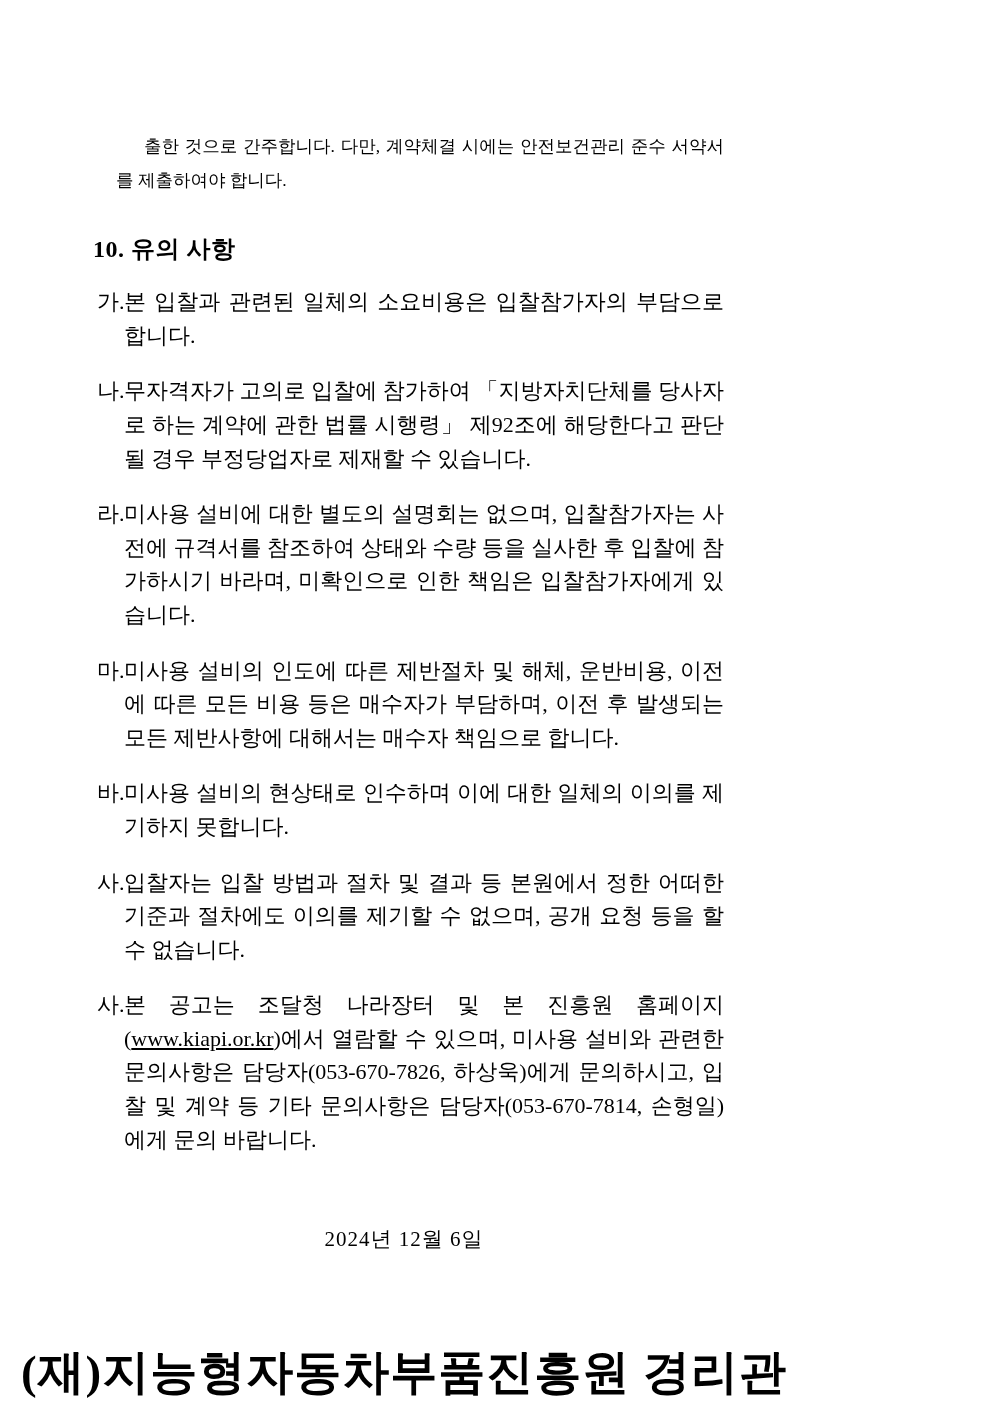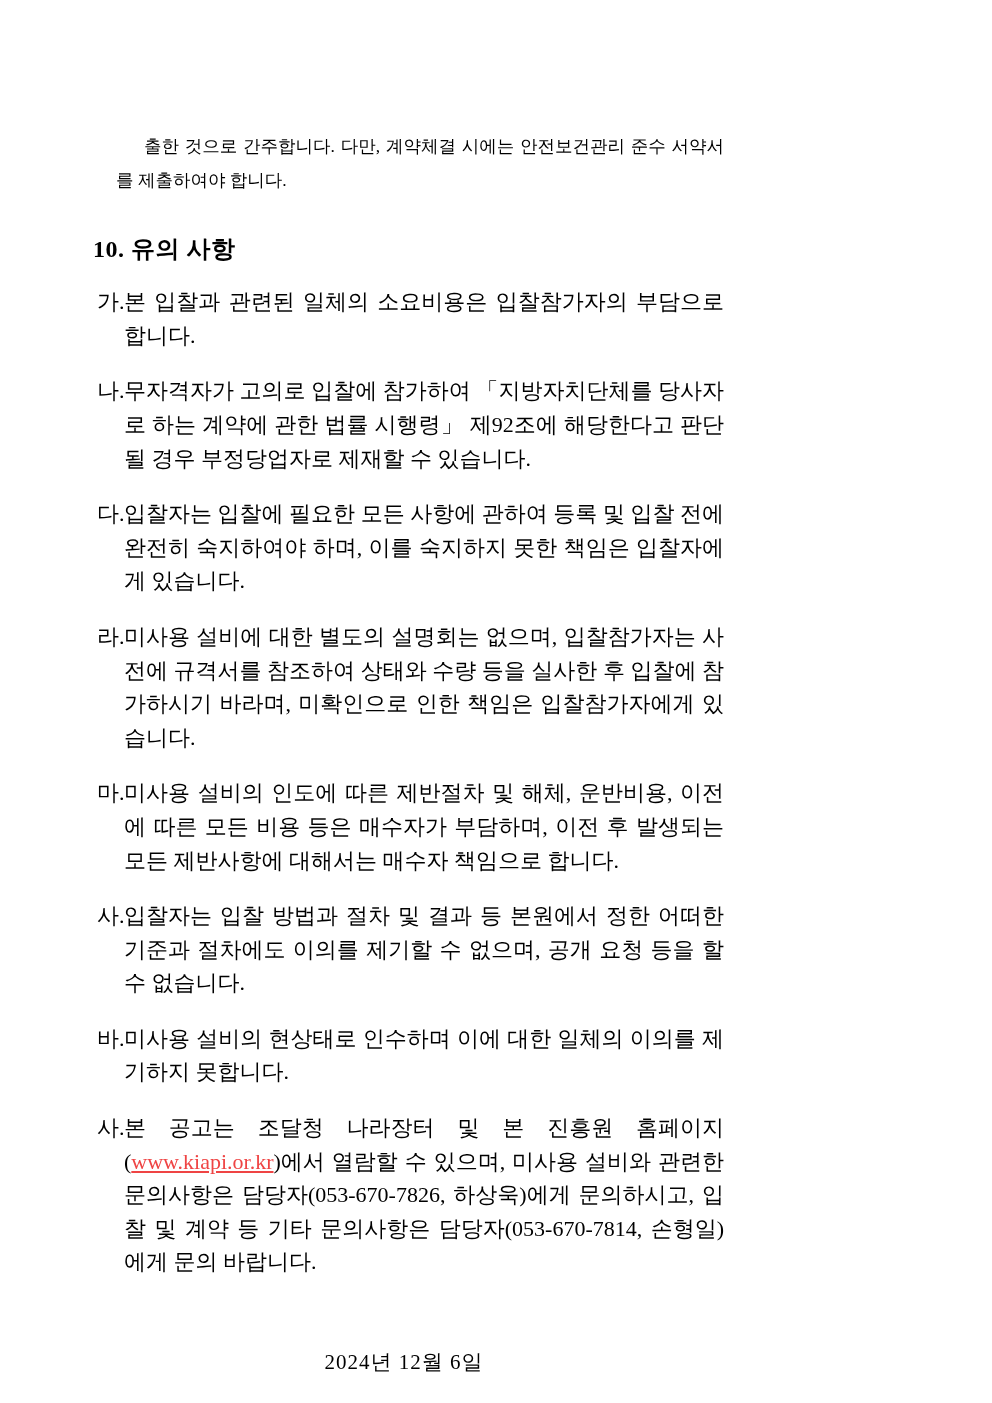--- a/index.html
+++ b/index.html
@@ -40,21 +40,21 @@
     text-align: justify;
     font-size: 22px;
     line-height: 33.6px;
   }
   .item-label {
     display: inline-block;
     width: 27px;
     text-indent: 0;
   }
   .doc-link {
-    color: #ef4444;
+    color: #000000;
     text-decoration: underline;
     cursor: pointer;
   }
   .doc-date {
     margin-top: 68px;
     text-align: center;
     font-size: 21px;
     line-height: 30px;
     letter-spacing: 1px;
   }
@@ -76,29 +76,28 @@
   <p class="para-continuation">출한 것으로 간주합니다. 다만, 계약체결 시에는 안전보건관리 준수 서약서를 제출하여야 합니다.</p>
 
   <h2 class="section-heading">10. 유의 사항</h2>
 
   <div class="notice-items">
 
     <p class="item"><span class="item-label">가.</span><span>본 입찰과 관련된 일체의 소요비용은 입찰참가자의 부담으로 합니다.</span></p>
 
     <p class="item"><span class="item-label">나.</span><span>무자격자가 고의로 입찰에 참가하여 「지방자치단체를 당사자로 하는 계약에 관한 법률 시행령」 제92조에 해당한다고 판단될 경우 부정당업자로 제재할 수 있습니다.</span></p>
 
-    <p class="item"><span class="item-label">다.</span><span>입찰자는 입찰에 필요한 모든 사항에 관하여 등록 및 입찰 전에 완전히 숙지하여야 하며, 이를 숙지하지 못한 책임은 입찰자에게 있습니다.</span></p>
 
     <p class="item"><span class="item-label">라.</span><span>미사용 설비에 대한 별도의 설명회는 없으며, 입찰참가자는 사전에 규격서를 참조하여 상태와 수량 등을 실사한 후 입찰에 참가하시기 바라며, 미확인으로 인한 책임은 입찰참가자에게 있습니다.</span></p>
 
     <p class="item"><span class="item-label">마.</span><span>미사용 설비의 인도에 따른 제반절차 및 해체, 운반비용, 이전에 따른 모든 비용 등은 매수자가 부담하며, 이전 후 발생되는 모든 제반사항에 대해서는 매수자 책임으로 합니다.</span></p>
 
+    <p class="item"><span class="item-label">바.</span><span>미사용 설비의 현상태로 인수하며 이에 대한 일체의 이의를 제기하지 못합니다.</span></p>
+
     <p class="item"><span class="item-label">사.</span><span>입찰자는 입찰 방법과 절차 및 결과 등 본원에서 정한 어떠한 기준과 절차에도 이의를 제기할 수 없으며, 공개 요청 등을 할 수 없습니다.</span></p>
-
-    <p class="item"><span class="item-label">바.</span><span>미사용 설비의 현상태로 인수하며 이에 대한 일체의 이의를 제기하지 못합니다.</span></p>
 
     <p class="item"><span class="item-label">사.</span><span>본 공고는 조달청 나라장터 및 본 진흥원 홈페이지(</span><a class="doc-link">www.kiapi.or.kr</a><span>)에서 열람할 수 있으며, 미사용 설비와 관련한 문의사항은 담당자(053-670-7826, 하상욱)에게 문의하시고, 입찰 및 계약 등 기타 문의사항은 담당자(053-670-7814, 손형일)에게 문의 바랍니다.</span></p>
 
   </div>
 
   <p class="doc-date">2024년 12월 6일</p>
 
   <p class="signature">(재)지능형자동차부품진흥원 경리관</p>
 
 </div>

